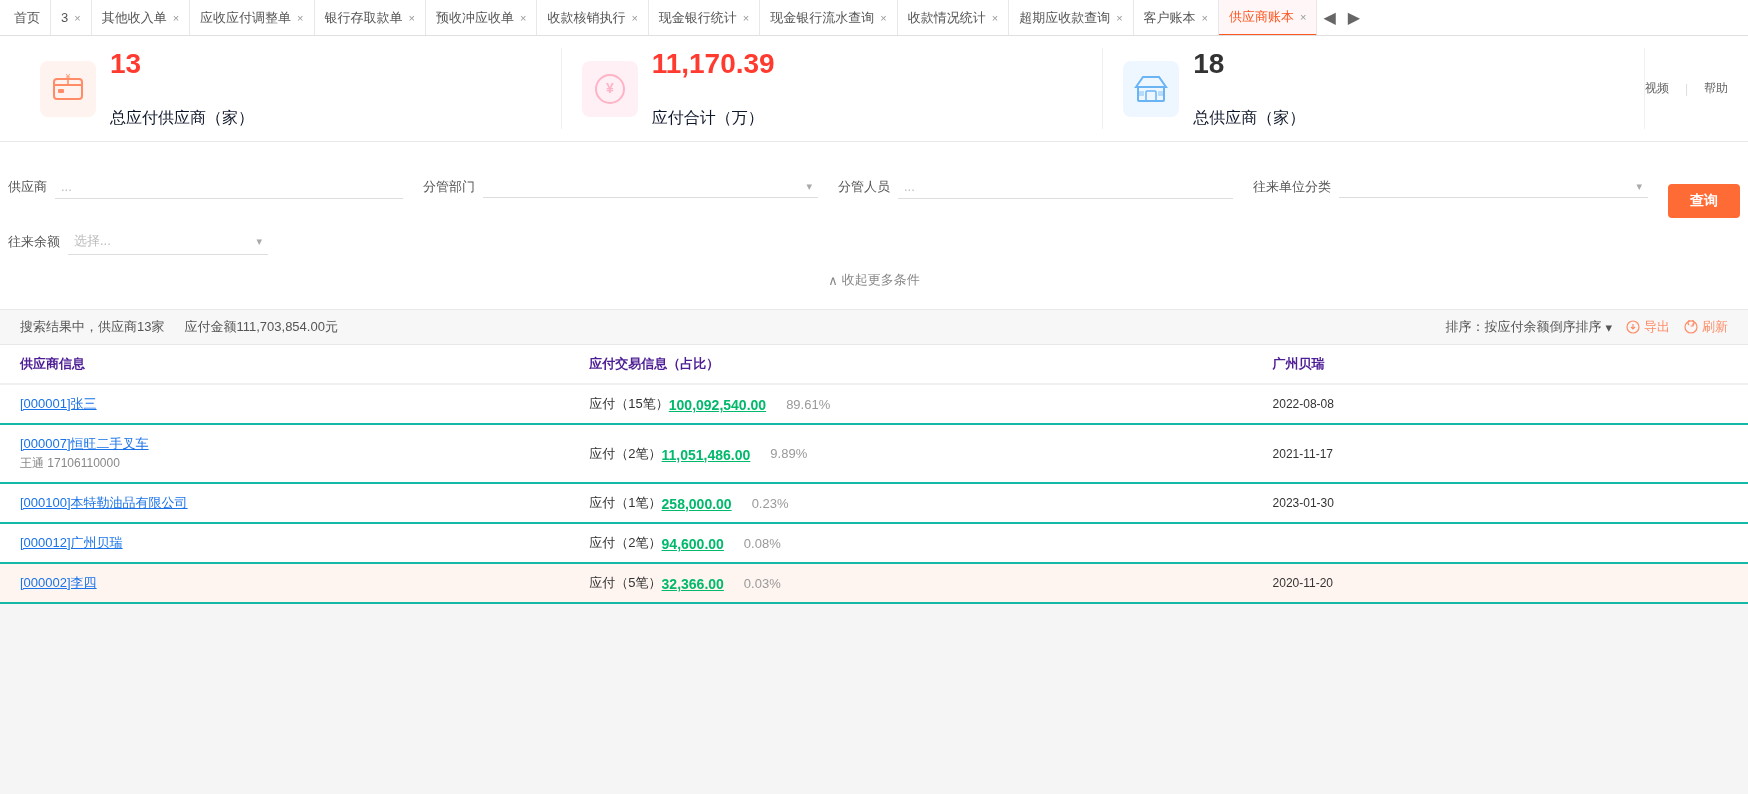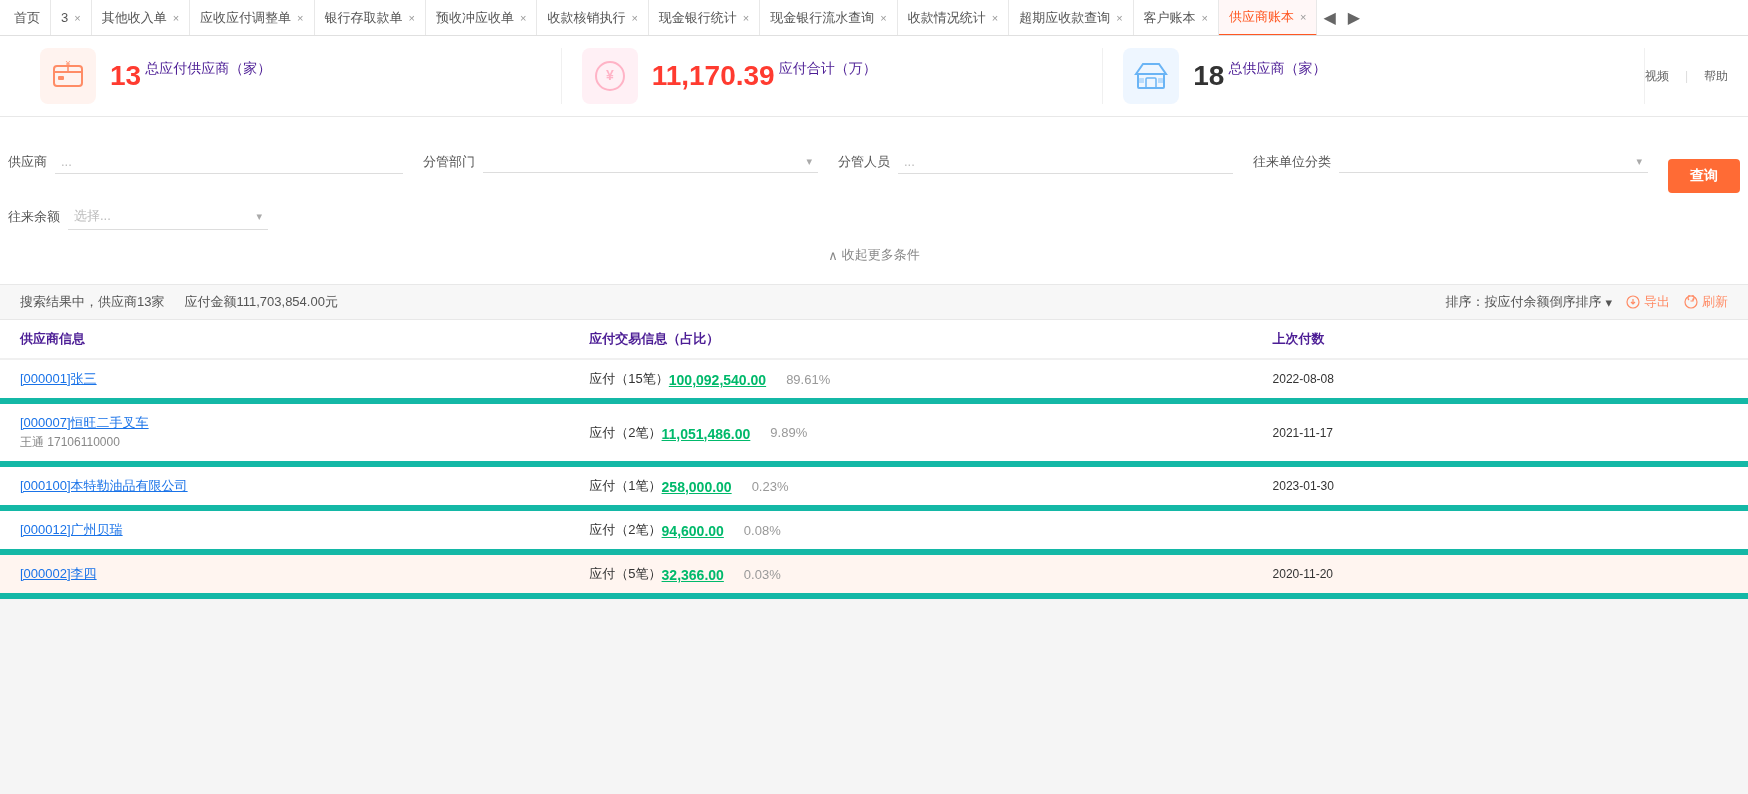--- a/index.html
+++ b/index.html
@@ -71,23 +71,23 @@
       height: 56px;
       display: flex;
       align-items: center;
       justify-content: center;
       border-radius: 8px;
       flex-shrink: 0;
     }
     .stat-icon.orange { background: #fff3ef; }
     .stat-icon.pink { background: #fff0f5; }
     .stat-icon.blue { background: #eef6ff; }
-    .stat-info { display: flex; flex-direction: row; gap: 4px; }
+    .stat-info { display: flex; flex-direction: column; gap: 4px; }
     .stat-number { font-size: 28px; font-weight: bold; color: #ff3b30; }
-    .stat-label { font-size: 14px; color: #4c1d95; }
+    .stat-label { font-size: 16px; color: #0f172a; margin-top: 24px; }
     .stat-right-links {
       display: flex;
       gap: 16px;
       font-size: 12px;
       color: #666;
       margin-left: auto;
       align-items: center;
     }
     .stat-right-links span { cursor: pointer; }
 
@@ -197,21 +197,21 @@
       padding: 10px 20px;
       border-bottom: 2px solid #f0f0f0;
       font-weight: bold;
       font-size: 13px;
       color: #4c1d95;
     }
     .table-row {
       display: grid;
       grid-template-columns: 2.5fr 3fr 2fr;
       padding: 10px 20px;
-      border-bottom: 6px solid #14b8a6;
+      border-bottom: 2px solid #14b8a6;
       align-items: center;
     }
     .table-row.highlighted { background: #fff5f0; }
     .supplier-link {
       color: #1a73e8;
       text-decoration: underline;
       cursor: pointer;
       font-size: 13px;
     }
     .supplier-sub { font-size: 12px; color: #888; margin-top: 2px; }
@@ -407,21 +407,21 @@
       </svg>
       <span style="color:#ff8c66;">刷新</span>
     </div>
   </div>
 </div>
 
 <div class="data-table">
   <div class="table-header">
     <span>供应商信息</span>
     <span>应付交易信息（占比）</span>
-    <span>上次付数</span>
+    <span>广州贝瑞</span>
   </div>
 
   <div id="table-body">
       <div class="table-row">
     <div>
       <div><a class="supplier-link">[000001]张三</a></div>
 
     </div>
     <div class="tx-info">
       <div class="tx-row">

